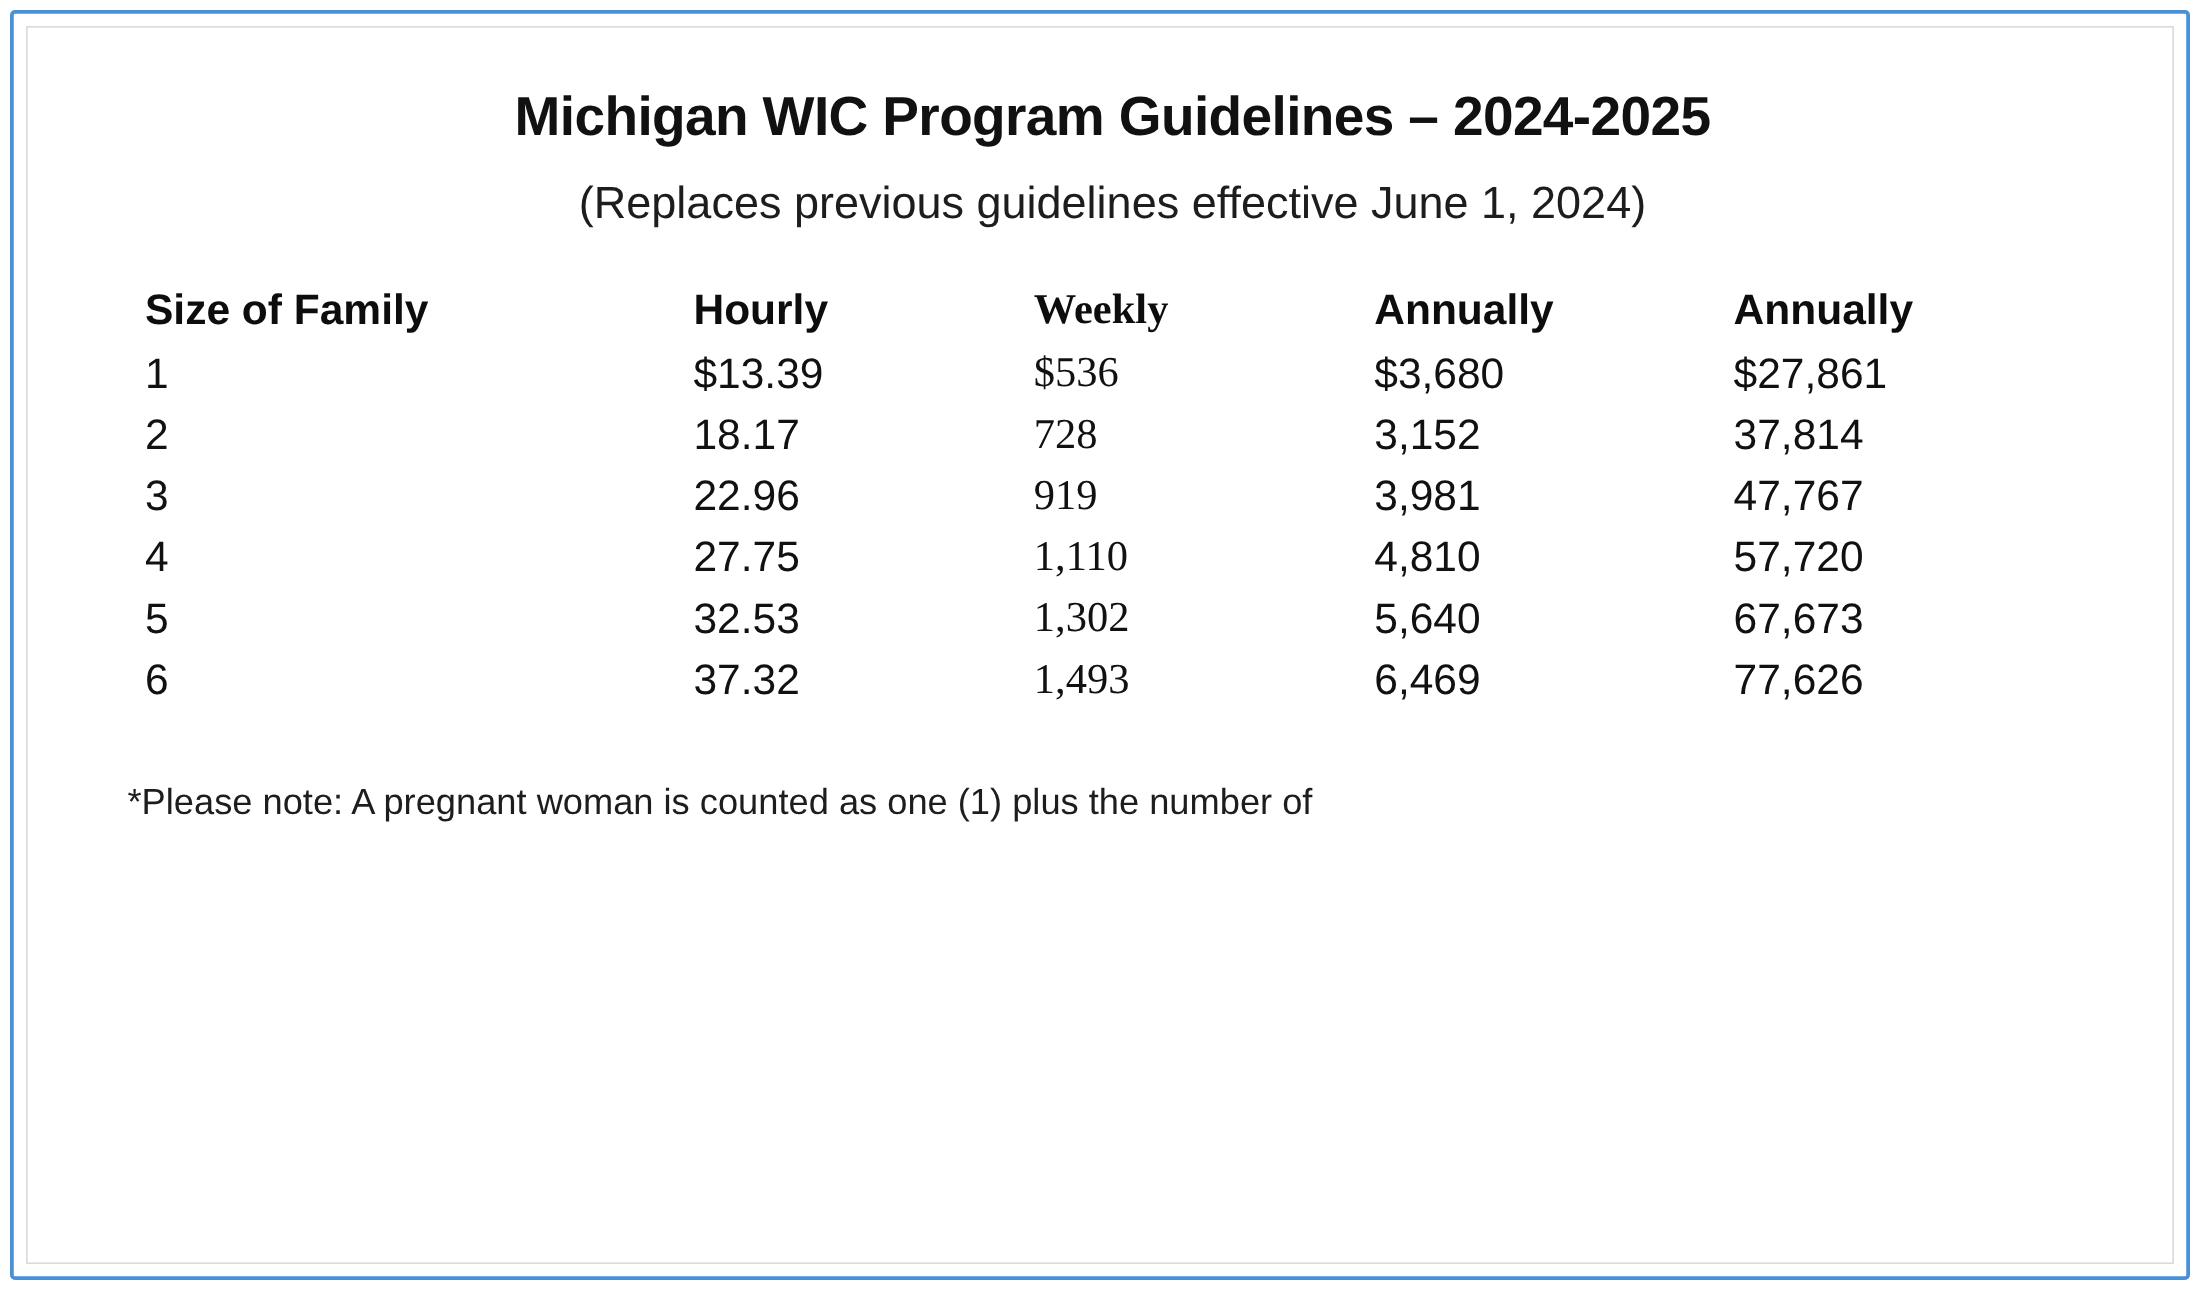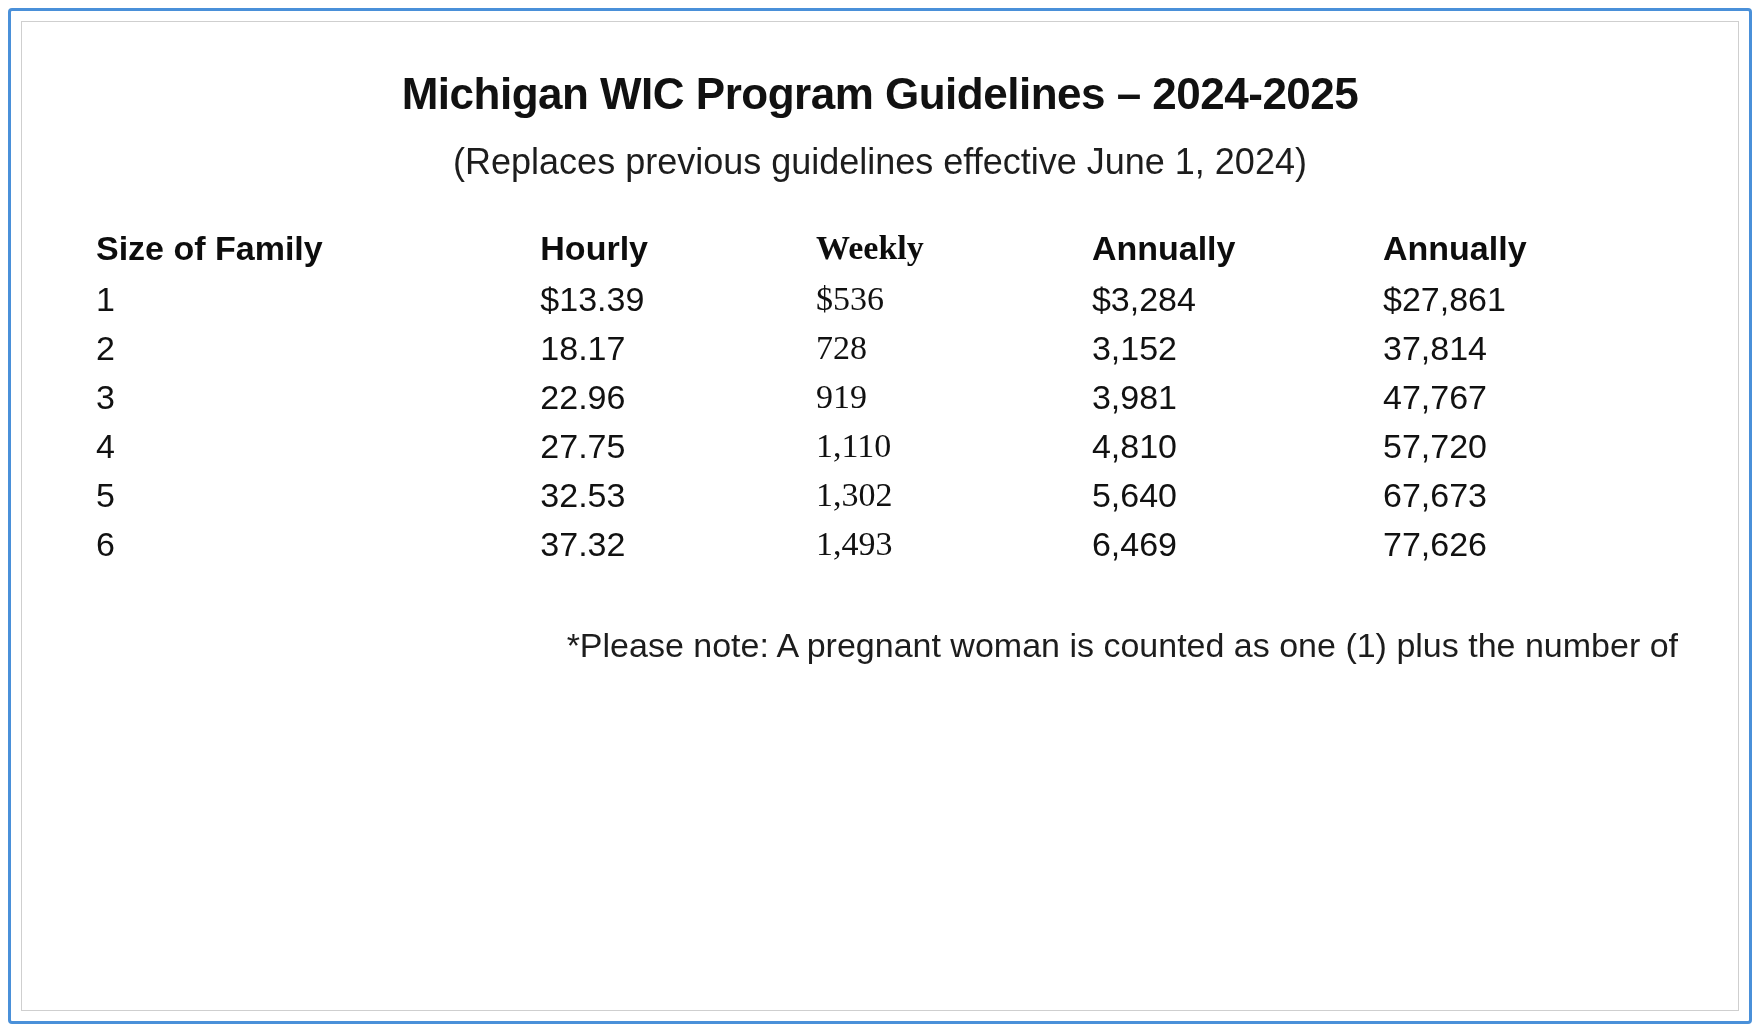--- a/index.html
+++ b/index.html
@@ -31,21 +31,21 @@
   }
   .inner {
     position: absolute;
     left: 10px;
     top: 10px;
     right: 10px;
     bottom: 10px;
     border: 1px solid #cfcfcf;
     background: #ffffff;
     box-sizing: border-box;
-    padding: 48px 60px 30px 60px;
+    padding: 48px 60px 30px 80px;
   }
   .title {
     text-align: center;
     font-size: 44px;
     font-weight: bold;
     color: #111111;
     letter-spacing: -0.5px;
     margin: 0 0 20px 0;
     line-height: 1.1;
   }
@@ -97,22 +97,22 @@
   td.col-hourly { padding-left: 4px; }
   th.col-weekly { padding-left: 2px; }
   td.col-weekly { padding-left: 4px; }
   th.col-monthly { padding-left: 2px; }
   td.col-monthly { padding-left: 4px; }
   th.col-annually { padding-left: 2px; }
   td.col-annually { padding-left: 10px; }
   tr[data-name="table-row"]:first-child td { padding-top: 8px; }
   .note {
     margin-top: 52px;
-    text-align: right;
-    font-size: 34px;
+    text-align: left;
+    font-size: 29px;
     color: #1d1d1d;
     line-height: 1.45;
   }
   .note-line { display: block; }
 </style>
 </head>
 <body>
 
 <div class="page" data-name="page">
   <div class="card" data-name="guidelines-card">
@@ -129,21 +129,21 @@
             <th class="col-weekly" data-name="column-header-weekly">Weekly</th>
             <th class="col-monthly" data-name="column-header-monthly">Annually</th>
             <th class="col-annually" data-name="column-header-annually">Annually</th>
           </tr>
         </thead>
         <tbody data-name="table-body">
           <tr data-name="table-row">
             <td class="col-size" data-name="cell-family-size">1</td>
             <td class="col-hourly" data-name="cell-hourly">$13.39</td>
             <td class="col-weekly" data-name="cell-weekly">$536</td>
-            <td class="col-monthly" data-name="cell-monthly">$3,284</td>
+            <td class="col-monthly" data-name="cell-monthly">$3,680</td>
             <td class="col-annually" data-name="cell-annually">$27,861</td>
           </tr>
           <tr data-name="table-row">
             <td class="col-size" data-name="cell-family-size">2</td>
             <td class="col-hourly" data-name="cell-hourly">18.17</td>
             <td class="col-weekly" data-name="cell-weekly">728</td>
             <td class="col-monthly" data-name="cell-monthly">3,152</td>
             <td class="col-annually" data-name="cell-annually">37,814</td>
           </tr>
           <tr data-name="table-row">

